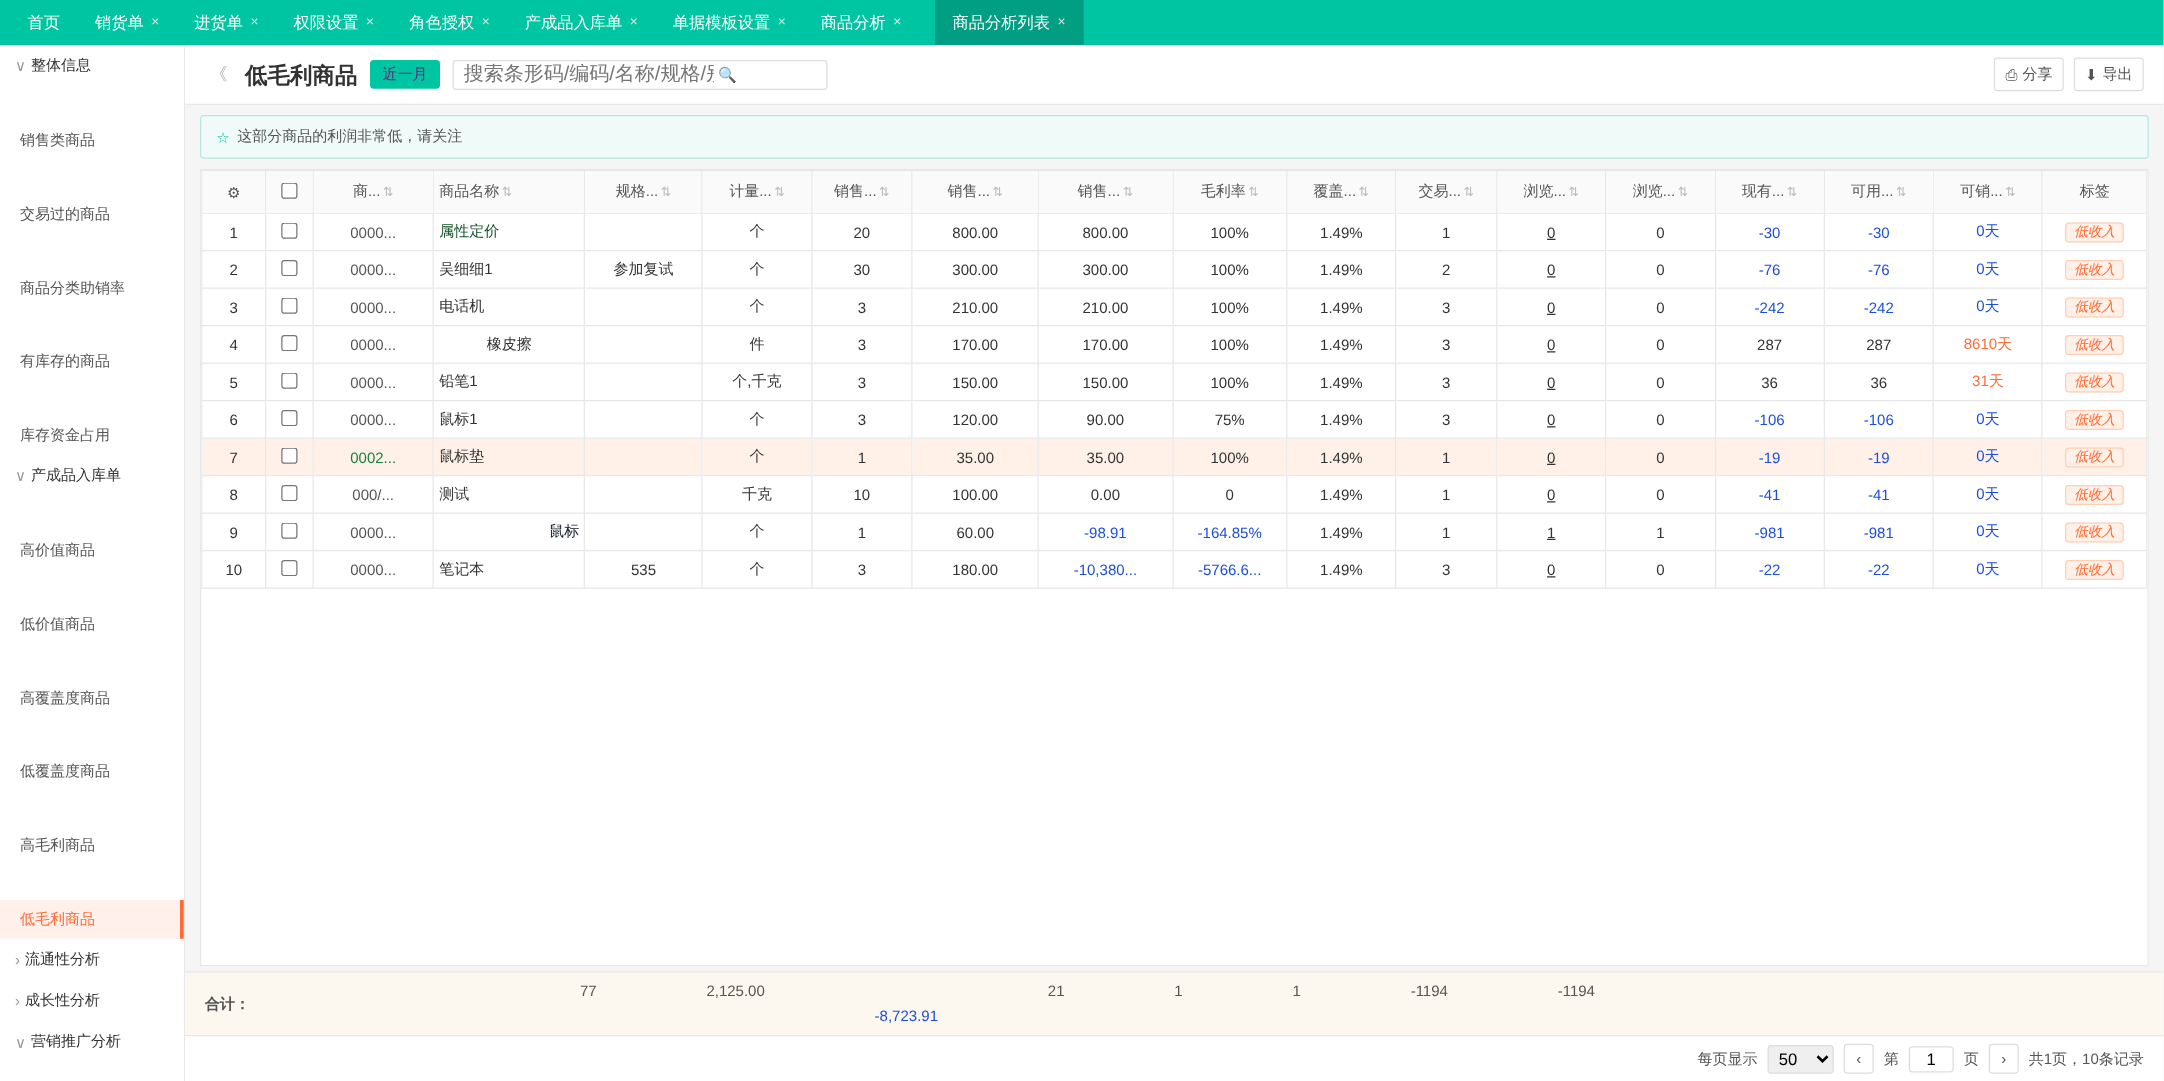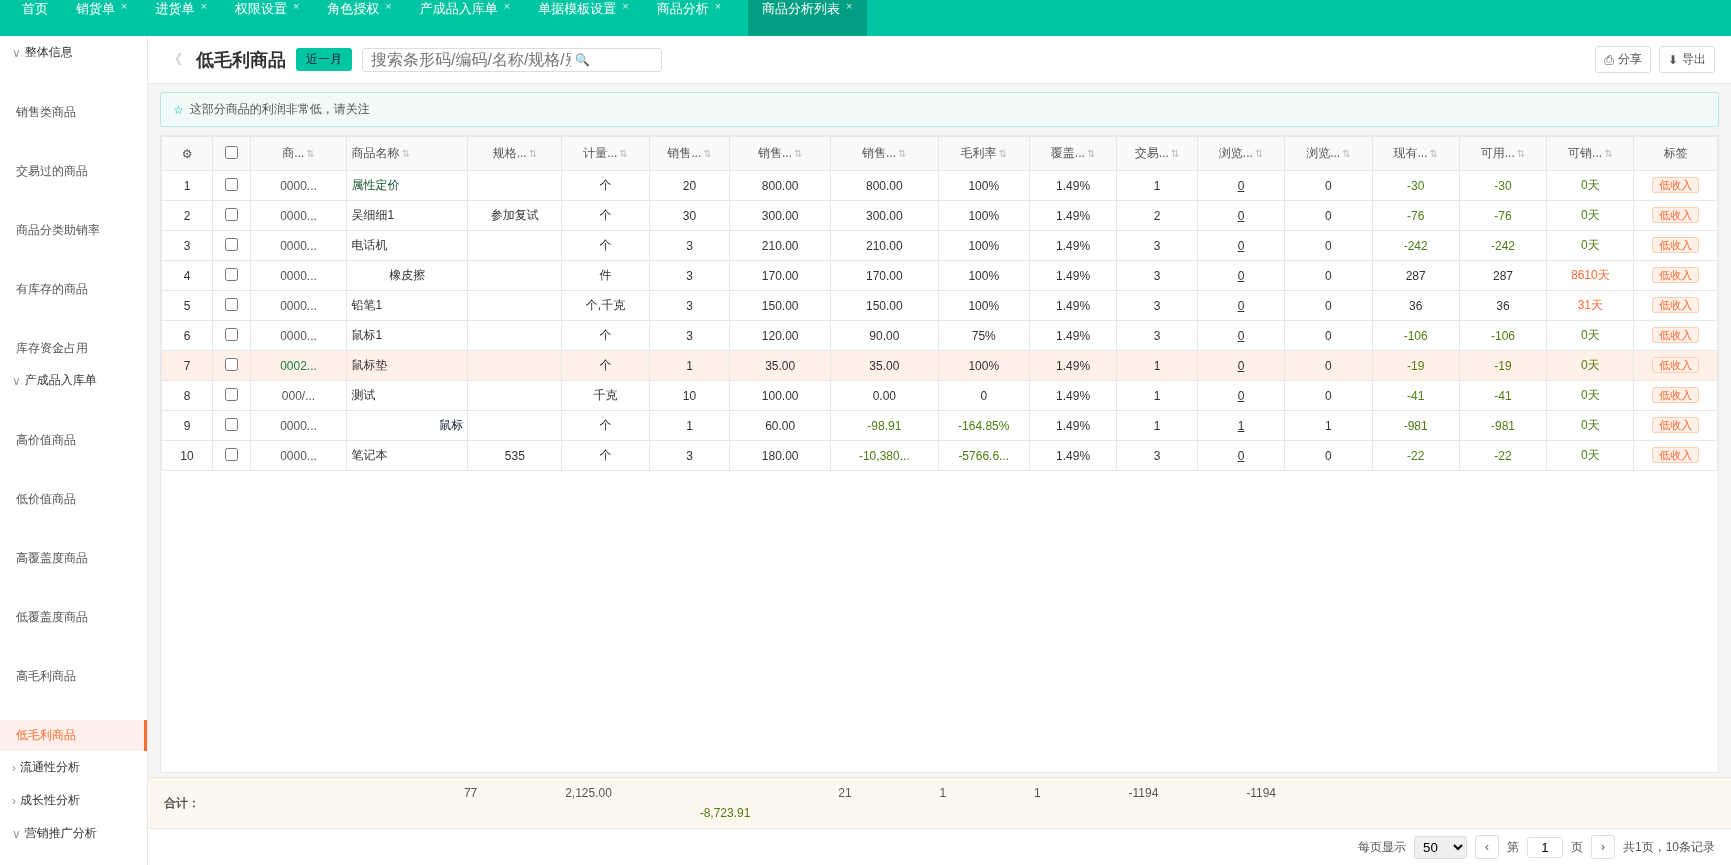--- a/index.html
+++ b/index.html
@@ -3,61 +3,61 @@
   <meta charset="utf-8">
   <style>
     * { margin: 0; padding: 0; box-sizing: border-box; }
     body { font-family: 'Microsoft YaHei', Arial, sans-serif; font-size: 12px; background: #f5f5f5; color: #333; width: 1731px; min-height: 865px; overflow-x: hidden; }
 
     
     .top-nav {
       display: flex; align-items: center; background: #00c5a3; height: 36px; padding: 0 8px; gap: 0;
     }
     .nav-item {
-      color: #fff; padding: 0 14px; height: 36px; display: flex; cursor: pointer; font-size: 13px; white-space: nowrap; gap: 4px;
+      color: #fff; padding: 0 14px; height: 36px; display: flex; align-items: center; cursor: pointer; font-size: 13px; white-space: nowrap; gap: 4px;
     }
     .nav-item.active { background: #009e82; margin-left: 13px; }
     .nav-close { font-size: 11px; color: rgba(255,255,255,0.8); margin-left: 2px; }
 
     
     .layout { display: flex; height: calc(865px - 36px); }
 
     
     .sidebar { width: 148px; background: #fff; border-right: 1px solid #e8e8e8; overflow-y: auto; flex-shrink: 0; }
     .sidebar-group-title { display: flex; align-items: center; padding: 8px 12px; color: #333; font-size: 12px; cursor: pointer; }
     .sidebar-group-title .arrow { margin-right: 4px; color: #999; }
     .sidebar-item { padding: 7px 16px; cursor: pointer; color: #555; font-size: 12px; margin-top: 28px; }
     .sidebar-item.active { background: #fff0eb; color: #ff6b35; border-right: 3px solid #ff6b35; }
 
     
     .main-content { flex: 1; overflow: hidden; display: flex; flex-direction: column; background: #f5f5f5; }
 
     
     .page-header { display: flex; align-items: center; padding: 10px 16px; background: #fff; border-bottom: 1px solid #e8e8e8; gap: 10px; }
     .page-title { font-size: 18px; font-weight: bold; color: #333; }
-    .period-btn { background: #00c5a3; color: #0f172a; border: none; border-radius: 3px; padding: 3px 10px; cursor: pointer; font-size: 12px; }
+    .period-btn { background: #00c5a3; color: #701a75; border: none; border-radius: 3px; padding: 3px 10px; cursor: pointer; font-size: 12px; }
     .search-box { display: flex; align-items: center; border: 1px solid #ddd; border-radius: 3px; padding: 2px 8px; gap: 4px; flex: 1; max-width: 300px; }
     .search-box input { border: none; outline: none; font-size: 16px; color: #999; width: 200px; }
     .header-right { margin-left: auto; display: flex; gap: 8px; }
     .action-btn { display: flex; align-items: center; gap: 4px; color: #555; cursor: pointer; font-size: 12px; padding: 4px 8px; border: 1px solid #ddd; border-radius: 3px; background: #fff; }
 
     
     .notice-bar { background: #f0faf8; border: 1px solid #b8e8e0; margin: 8px 12px; padding: 8px 12px; border-radius: 3px; color: #555; font-size: 12px; display: flex; align-items: center; gap: 6px; }
     .notice-icon { color: #00c5a3; }
 
     
     .table-container { flex: 1; overflow: auto; margin: 0 12px 4px; background: #fff; border: 1px solid #e8e8e8; }
     table { width: 100%; border-collapse: collapse; table-layout: fixed; font-size: 12px; }
     thead tr { background: #fafafa; }
     th { border: 1px solid #e8e8e8; padding: 8px 4px; text-align: center; color: #555; font-weight: normal; white-space: nowrap; overflow: hidden; text-overflow: ellipsis; position: sticky; top: 0; background: #fafafa; z-index: 1; }
     td { border: 1px solid #e8e8e8; padding: 6px 4px; text-align: center; color: #333; white-space: nowrap; overflow: hidden; text-overflow: ellipsis; }
     tr.highlighted td { background: #fff0e8; }
 
-    .tag-low { color: #ff6b35; background: #fff0e8; border: 1px solid #ffcfb5; border-radius: 3px; padding: 1px 6px; font-size: 11px; }
-    .text-red { color: #4d7c0f; margin-top: 20px; }
+    .tag-low { color: #ff6b35; background: #fff0e8; border: 1px solid #ffcfb5; border-radius: 3px; padding: 1px 6px; font-size: 11px; font-style: italic; }
+    .text-red { color: #1d4ed8; margin-top: 20px; }
     .text-orange { color: #ff6b35; }
     .link-underline { color: #333; text-decoration: underline; cursor: pointer; }
 
     
     .footer-summary { background: #fdf8ef; border-top: 1px solid #e8e8e8; padding: 8px 16px; display: flex; align-items: center; font-size: 12px; color: #555; min-height: 36px; }
     .summary-label { color: #555; margin-right: 20px; font-weight: bold; }
 
     
     .pagination { display: flex; align-items: center; justify-content: flex-end; padding: 6px 16px; background: #fff; border-top: 1px solid #e8e8e8; gap: 8px; font-size: 12px; color: #555; }
     .page-size-select { border: 1px solid #ddd; border-radius: 3px; padding: 2px 4px; }

